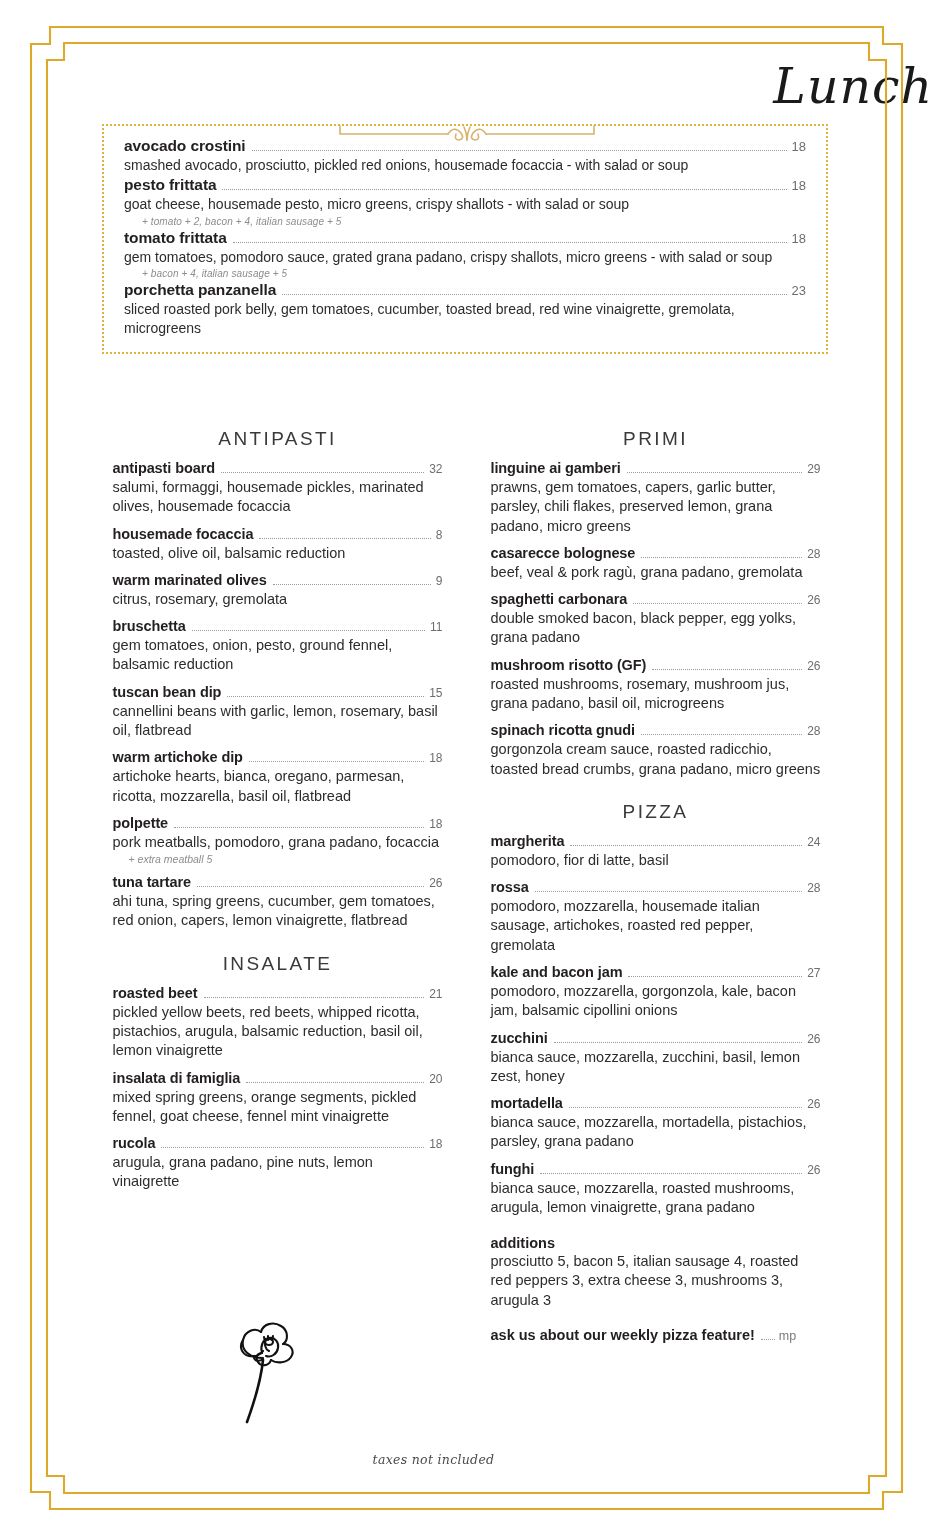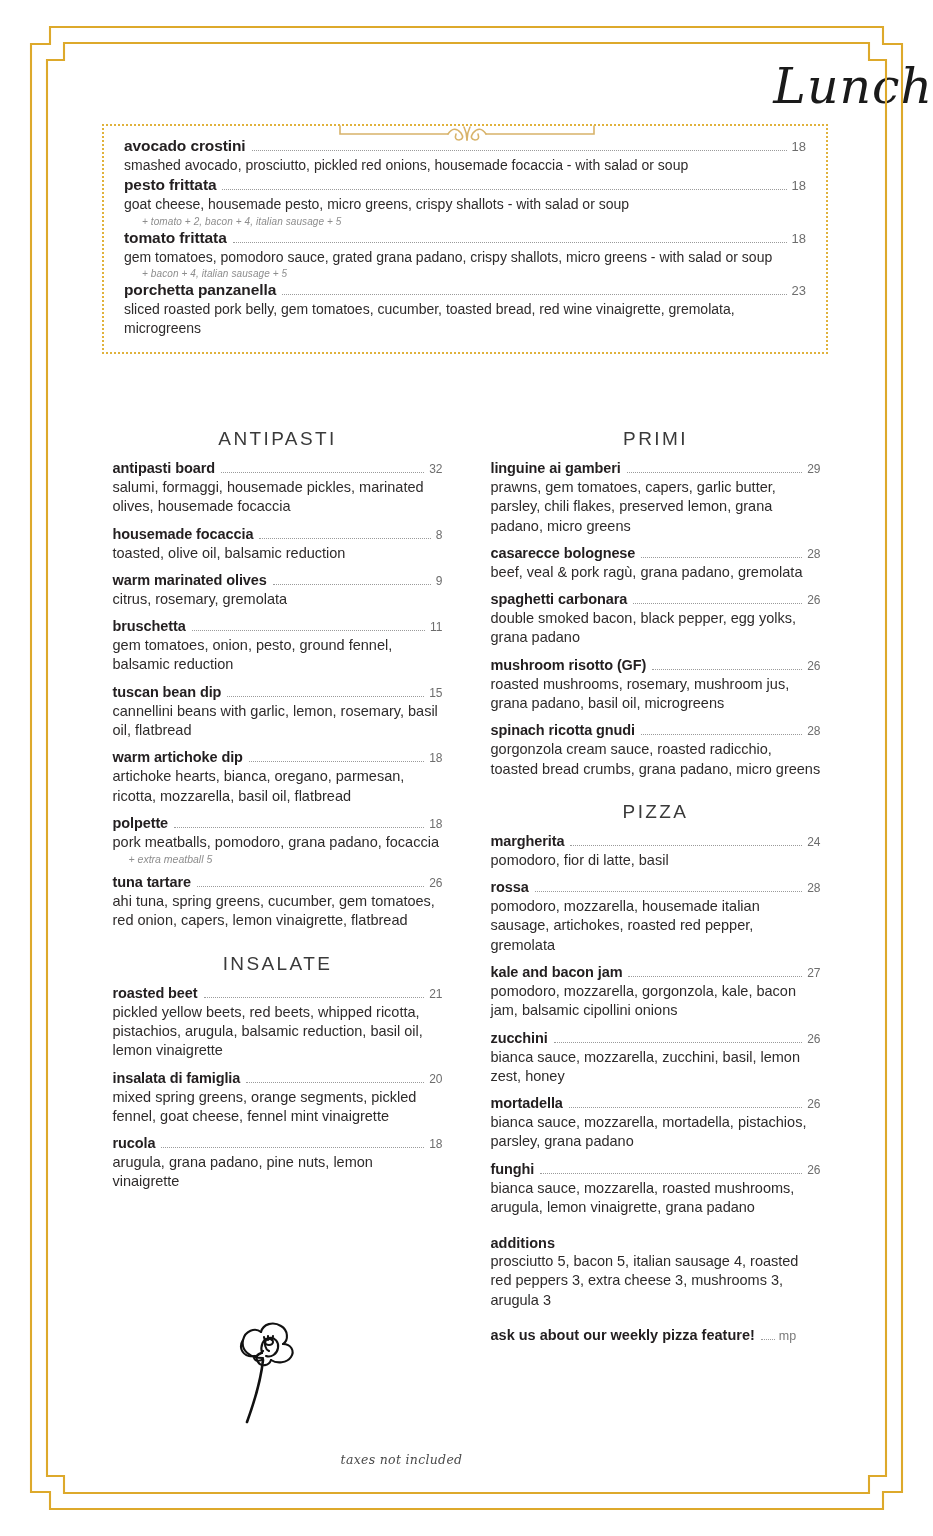--- a/index.html
+++ b/index.html
@@ -206,20 +206,21 @@
   .footer-note {
     position: absolute;
     width: 803px;
     top: 1452px;
     text-align: center;
     font-family: "DejaVu Serif", "Liberation Serif", serif;
     font-style: italic;
     font-size: 12.5px;
     color: #4a4a4a;
     letter-spacing: 0.3px;
+    margin-left: 32px;
   }
 </style>
 </head>
 <body>
 
 <div class="page">
 
   <svg class="frame-svg" viewBox="0 0 933 1536">
 
     <path d="M 31,65 L 31,44 L 50,44 L 50,27 L 883,27 L 883,44 L 902,44 L 902,1492

